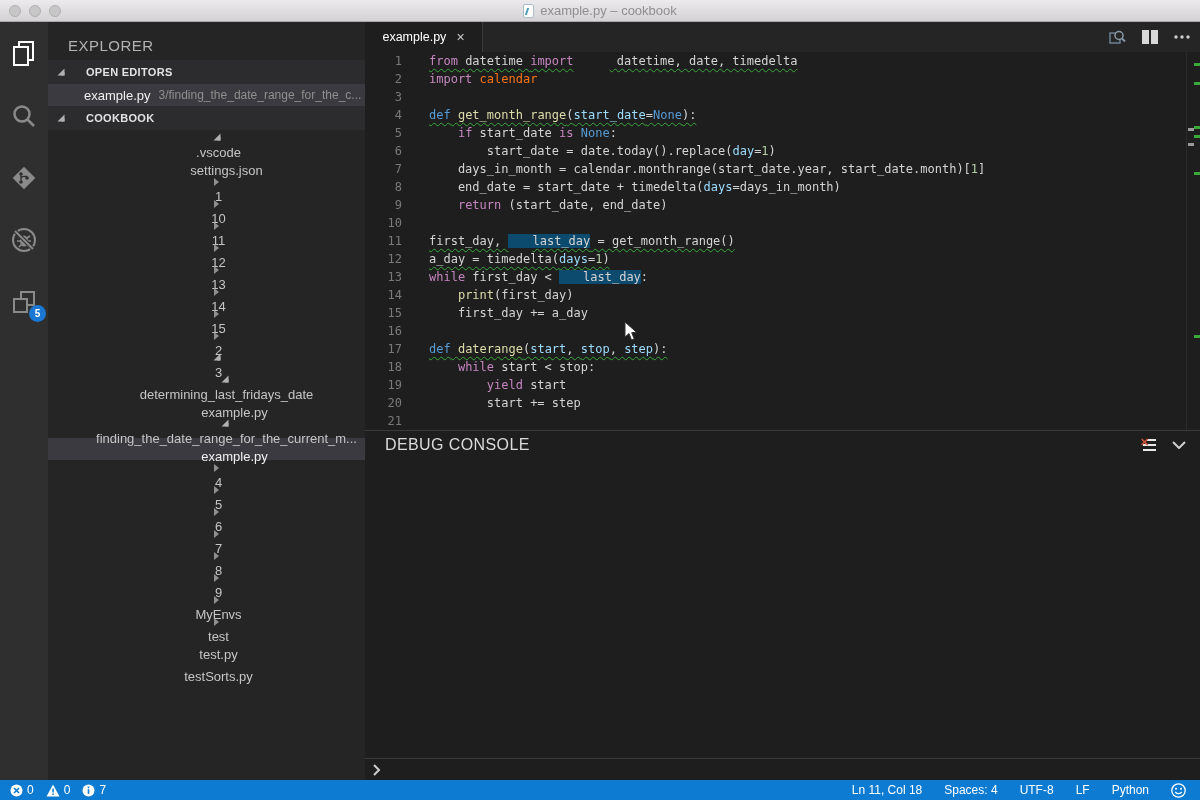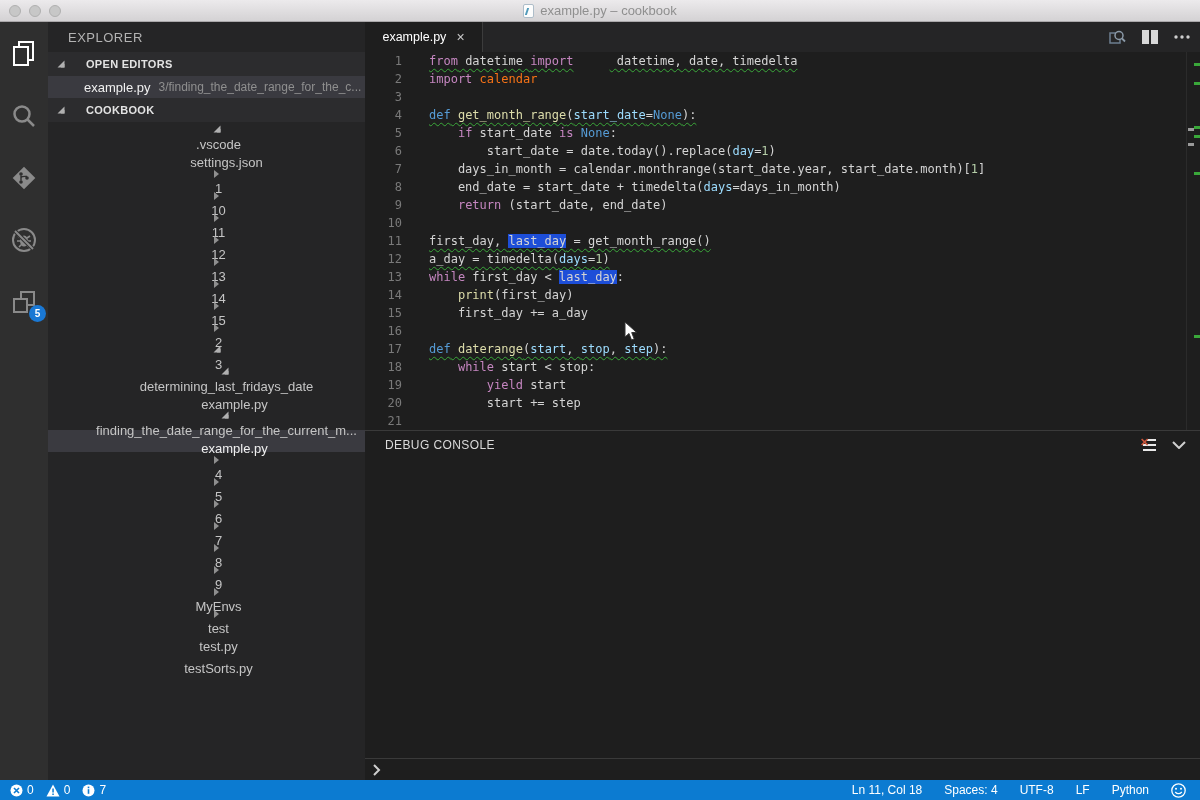--- a/index.html
+++ b/index.html
@@ -23,21 +23,21 @@
     display:flex; flex-direction:column; align-items:center; padding-top:16px; gap:30px; }
   .ab-item { position:relative; width:32px; height:32px; display:flex; align-items:center; justify-content:center; }
   .badge { position:absolute; right:-6px; bottom:-4px; min-width:17px; height:17px; border-radius:50%;
     background:#1a78d4; color:#fff; font-size:10px; font-weight:bold;
     display:flex; align-items:center; justify-content:center; }
 
   
   .sidebar { position:absolute; top:22px; left:48px; width:317px; height:758px; background:#252526;
     color:#cccccc; font-size:13px; overflow:hidden; }
   .sb-title { height:30px; display:flex; align-items:center; padding-left:20px;
-    font-size:13px; color:#b3b3b3; letter-spacing:.5px; }
+    font-size:15px; color:#b3b3b3; letter-spacing:.5px;margin-top:8px; }
   .sect-head { height:24px; display:flex; align-items:center; gap:20px; padding-left:8px;
     background:#2c2c2e; font-size:11px; font-weight:bold; color:#e3e3e3; letter-spacing:.3px; }
   .oe-item { height:22px; display:flex; align-items:center; background:#3a3a40; padding-left:36px; }
   .oe-file { color:#f0f0f0; }
   .oe-desc { color:#8f8f8f; font-size:12px; margin-left:8px; white-space:nowrap; overflow:hidden; }
   .tree { }
   .trow { height:22px; display:flex; align-items:center; color:#c5c5c5; white-space:nowrap;flex-direction:column; }
   .trow.sel { background:#3a3a40; color:#f0f0f0; }
   .twist { width:11px; display:inline-block; text-align:center; margin-right:4px; flex:0 0 11px; }
   .tw-exp { width:0; height:0; border-left:5px solid transparent; border-right:5px solid #b0b0b0;
@@ -57,29 +57,29 @@
 
   
   .editor { height:378px; background:#1e1e1e; position:relative; overflow:hidden;
     font-family:"DejaVu Sans Mono", monospace; font-size:12px; }
   .codearea { position:absolute; top:0; left:0; right:16px; }
   .line { height:18px; display:flex; align-items:center; }
   .ln { flex:0 0 37px; text-align:right; color:#7a7a7a; }
   .code { white-space:pre; margin-left:27px; }
   .sq { text-decoration:underline; text-decoration-style:wavy; text-decoration-color:#3aa83a;
         text-decoration-thickness:1px; text-underline-offset:3px; }
-  .hl { background:#1d4ed8; }
+  .hl { background:#0c4a6e;padding-left:24px; }
   .ruler { position:absolute; right:0; top:0; width:14px; height:378px; border-left:1px solid #2b2b2b; }
   .mark { position:absolute; height:3px; }
 
   
   .panel { height:350px; background:#1e1e1e; border-top:1px solid #3a3a3a;
     display:flex; flex-direction:column; }
   .panel-head { height:28px; display:flex; align-items:center; padding:0 14px 0 20px; }
-  .panel-title { font-size:12px; color:#dadada; letter-spacing:.4px;text-align:center; }
+  .panel-title { font-size:16px; color:#dadada; letter-spacing:.4px;text-align:center; }
   .panel-icons { margin-left:auto; display:flex; align-items:center; gap:16px; }
   .clear-ic { position:relative; width:15px; height:13px; }
   .clear-ic .bar { position:absolute; right:0; height:2px; background:#e8e8e8; }
   .clear-ic .x { position:absolute; left:-1px; top:-3px; color:#c9543a; font-size:11px; font-weight:bold; }
   .panel-body { flex:1; }
   .panel-input { height:22px; border-top:1px solid #3a3a3a; display:flex; align-items:center; padding-left:8px; }
 
   
   .statusbar { position:absolute; left:0; bottom:0; width:1200px; height:20px; background:#0c7bd1;
     color:#ffffff; font-size:12px; display:flex; align-items:center; padding:0 10px; }

